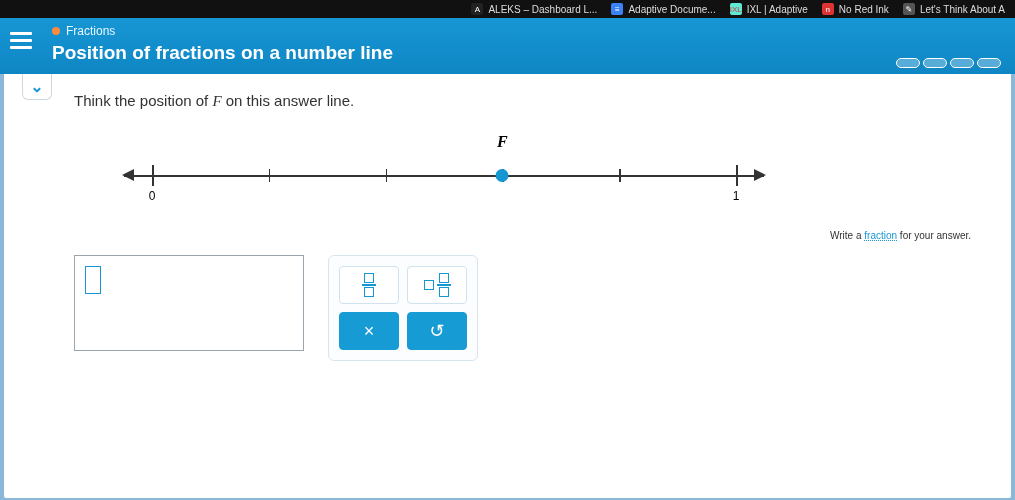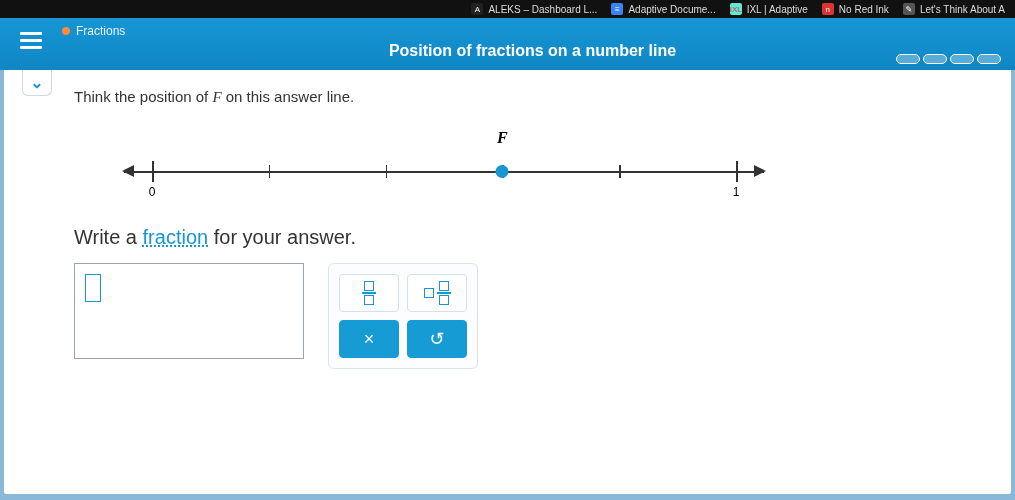--- a/index.html
+++ b/index.html
@@ -30,35 +30,35 @@
     white-space: nowrap;
     cursor: pointer;
   }
   .tab-icon {
     width: 12px; height: 12px; display:flex;align-items:center;justify-content:center;
     font-size: 8px; border-radius:2px;
   }
   .header {
     background: linear-gradient(#1796d4, #0f86c4);
     color: #fff;
-    padding: 6px 12px 10px 20px;
+    padding: 6px 12px 10px 10px;
     display: flex;
     align-items: flex-start;
     gap: 14px;
     position: relative;
   }
   .hamburger {
     width: 28px;height:28px;display:flex;flex-direction:column;justify-content:center;gap:4px;
     cursor:pointer; padding-top:4px;
   }
   .hamburger span{height:3px;background:#fff;border-radius:1px;width:22px;}
   .header-texts { flex:1; }
   .breadcrumb { font-size: 12px; display:flex;align-items:center;gap:6px;color:#e8f6ff; }
   .breadcrumb .dot{width:8px;height:8px;border-radius:50%;background:#ff8a3c;display:inline-block;}
-  .page-title { font-size: 16px; font-weight: bold; margin-top:4px;text-align:center; }
+  .page-title { font-size: 19px; font-weight: bold; margin-top:4px; }
   .progress-pills{
     position:absolute; right:14px; bottom:6px; display:flex; gap:3px;
   }
   .pill{ width:24px;height:10px;border:1px solid #fff;border-radius:5px;background:rgba(255,255,255,.3);}
   .content-wrap{
     background:#fff;
     margin: 0 4px;
     border-radius: 0 0 2px 2px;
     height: calc(100% - 18px - 58px);
     position:relative;
@@ -76,21 +76,21 @@
   .numline{ position:relative; height:40px; }
   .axis{ position:absolute; top:20px; left:0; right:0; height:1.5px; background:#333; }
   .arrow-l,.arrow-r{position:absolute;top:14px;width:0;height:0;border-top:6px solid transparent;border-bottom:6px solid transparent;}
   .arrow-l{left:-2px;border-right:12px solid #333;}
   .arrow-r{right:-2px;border-left:12px solid #333;}
   .tick{position:absolute;top:14px;width:1.5px;height:13px;background:#333;}
   .tick.major{top:10px;height:21px;}
   .tick-label{position:absolute;top:34px;font-size:12px;transform:translateX(-50%);}
   .point{position:absolute;top:14px;width:13px;height:13px;border-radius:50%;background:#1796d4;transform:translateX(-50%);}
   .point-label{position:absolute;top:-22px;transform:translateX(-50%);font-family:"Times New Roman",serif;font-style:italic;font-weight:bold;font-size:16px;}
-  .hint{ font-size:20px; color:#333; }
+  .hint{ font-size:10px; color:#333;text-align:right; }
   .hint a{ color:#1796d4; text-decoration: underline dotted; cursor:pointer;}
   .answer-row{ display:flex; gap:24px; margin-top:14px; align-items:flex-start;}
   .answer-box{
     width:230px;height:96px;border:1px solid #9aa5ad; padding:10px;
   }
   .cursor-slot{
     width:16px;height:28px;border:1.5px solid #1796d4;
   }
   .tools{
     border:1px solid #d6e6f0; border-radius:6px; padding:10px;

